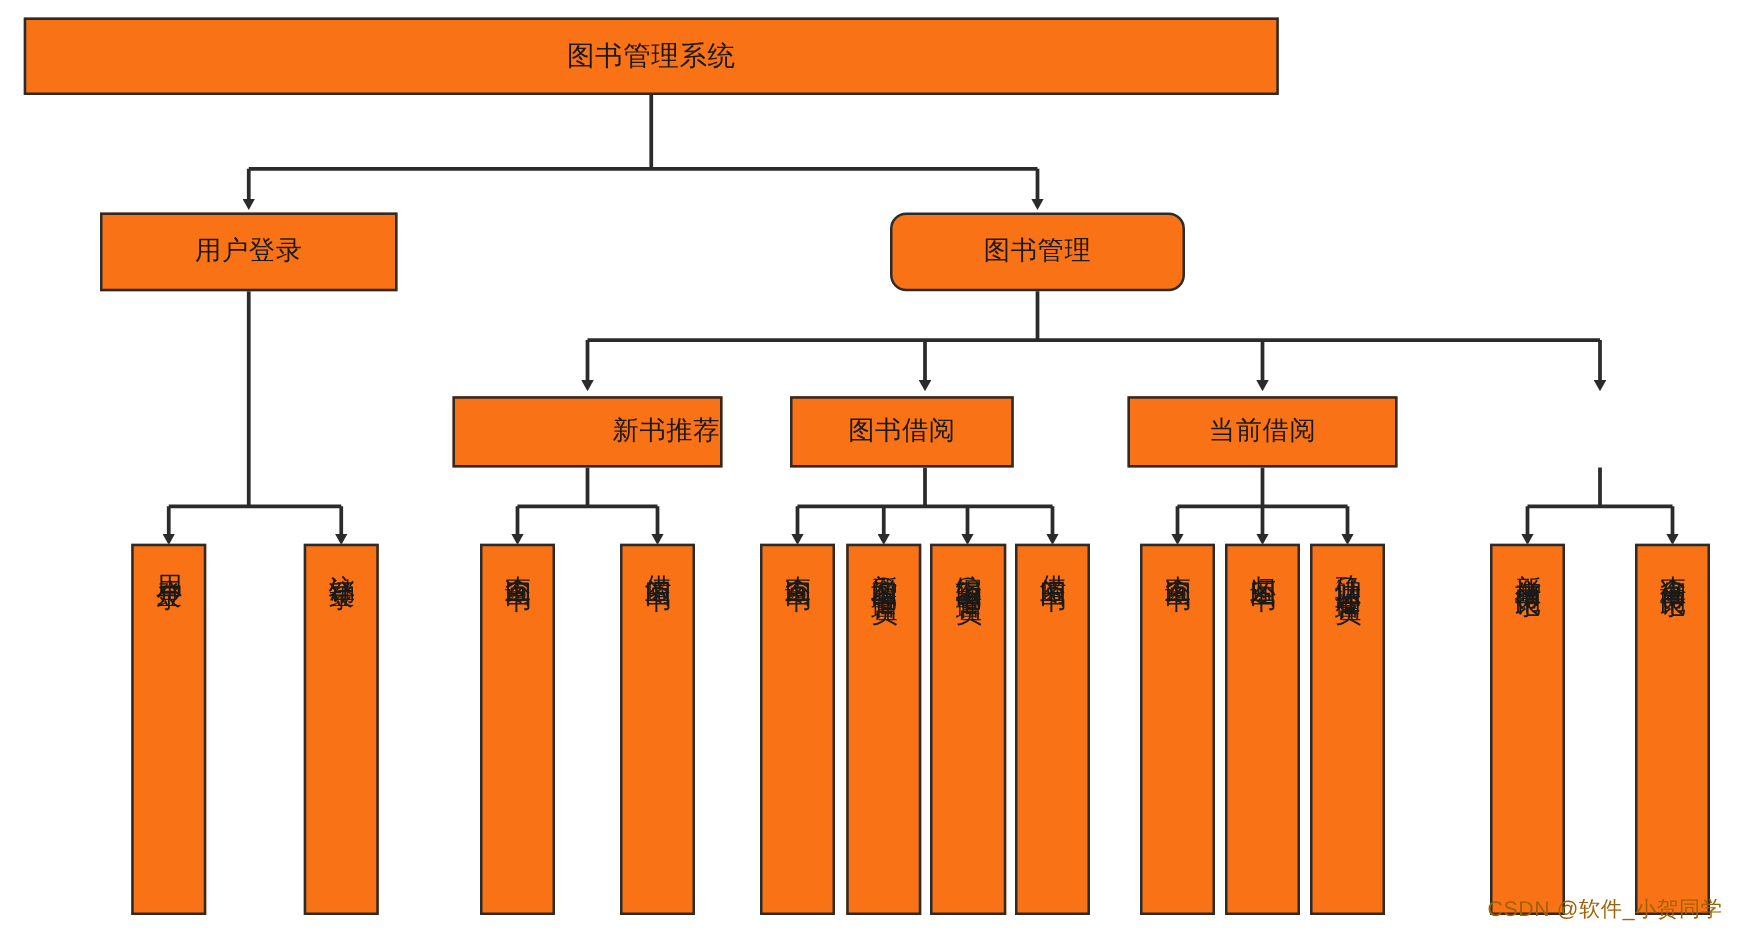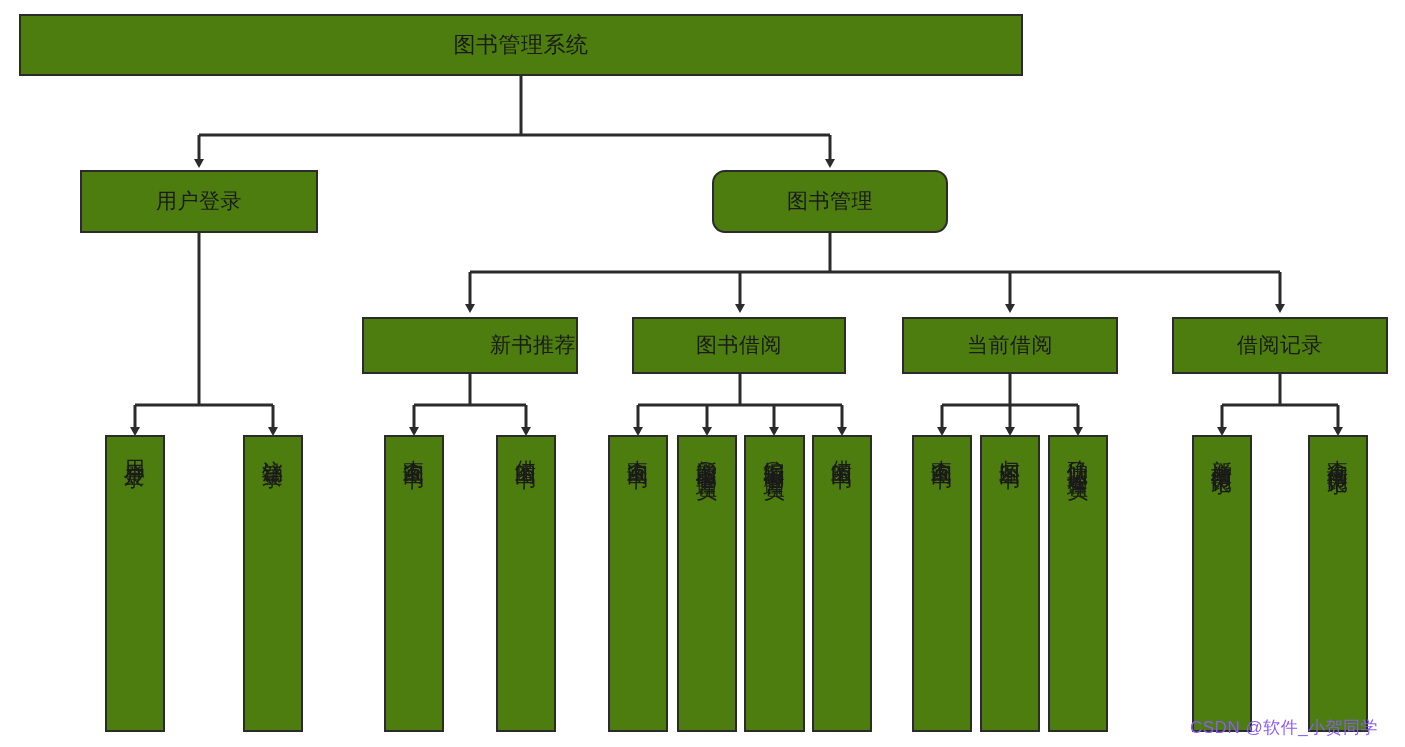--- a/index.html
+++ b/index.html
@@ -20,21 +20,21 @@
   #edges {
     position: absolute;
     left: 0;
     top: 0;
     width: 1405px;
     height: 747px;
   }
   .node {
     position: absolute;
     box-sizing: border-box;
-    background: #4d7c0f;
+    background: #f97316;
     border: 2px solid #2b2b2b;
     display: flex;
     align-items: center;
     justify-content: center;
     color: #1a1a1a;
   }
   .node-label {
     display: block;
     line-height: 1.18;
     letter-spacing: 0.5px;
@@ -54,21 +54,21 @@
   .node.vert .node-label {
     writing-mode: vertical-rl;
     text-orientation: upright;
     font-size: 21px;
     letter-spacing: 3px;
     line-height: 1;
   }
   .watermark {
     position: absolute;
     font-size: 17px;
-    color: #8b5cf6;
+    color: #a16207;
     white-space: nowrap;
     letter-spacing: 0.5px;
   }
 </style>
 </head>
 <body>
 
 <div id="diagram-root">
 
   <svg id="edges" viewBox="0 0 1405 747" xmlns="http://www.w3.org/2000/svg">
@@ -128,28 +128,25 @@
   <div class="node horiz" style="left:80px; top:170px; width:238px; height:63px;">
     <span class="node-label">用户登录</span>
   </div>
   <div class="node horiz" style="left:712px; top:170px; width:236px; height:63px;border-radius:13px;">
     <span class="node-label">图书管理</span>
   </div>
 
   <div class="node horiz" style="left:362px; top:317px; width:216px; height:57px;justify-content:flex-end;">
     <span class="node-label">新书推荐</span>
   </div>
-  <div class="node horiz" style="left:632px; top:317px; width:214px; height:57px;">
+  <div class="node horiz" style="left:632px; top:317px; width:179px; height:57px;">
     <span class="node-label">图书借阅</span>
   </div>
   <div class="node horiz" style="left:902px; top:317px; width:216px; height:57px;">
     <span class="node-label">当前借阅</span>
-  </div>
-  <div class="node horiz" style="left:1172px; top:317px; width:216px; height:57px;">
-    <span class="node-label">借阅记录</span>
   </div>
 
   <div class="node vert" style="left:105px; top:435px; width:60px; height:297px;">
     <span class="node-label">用户登录</span>
   </div>
   <div class="node vert" style="left:243px; top:435px; width:60px; height:297px;">
     <span class="node-label">注销登录</span>
   </div>
 
   <div class="node vert" style="left:384px; top:435px; width:60px; height:297px;">

